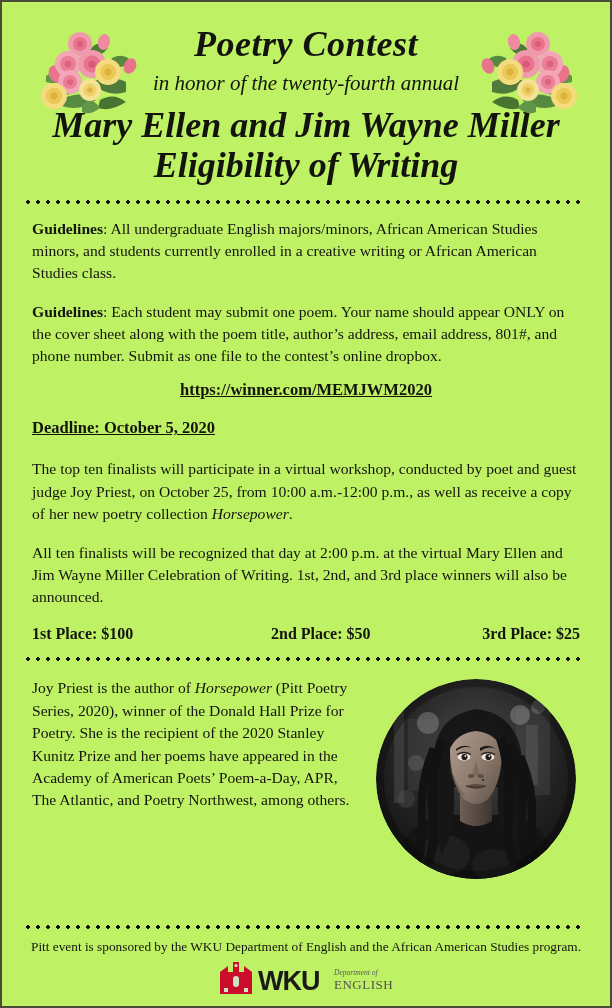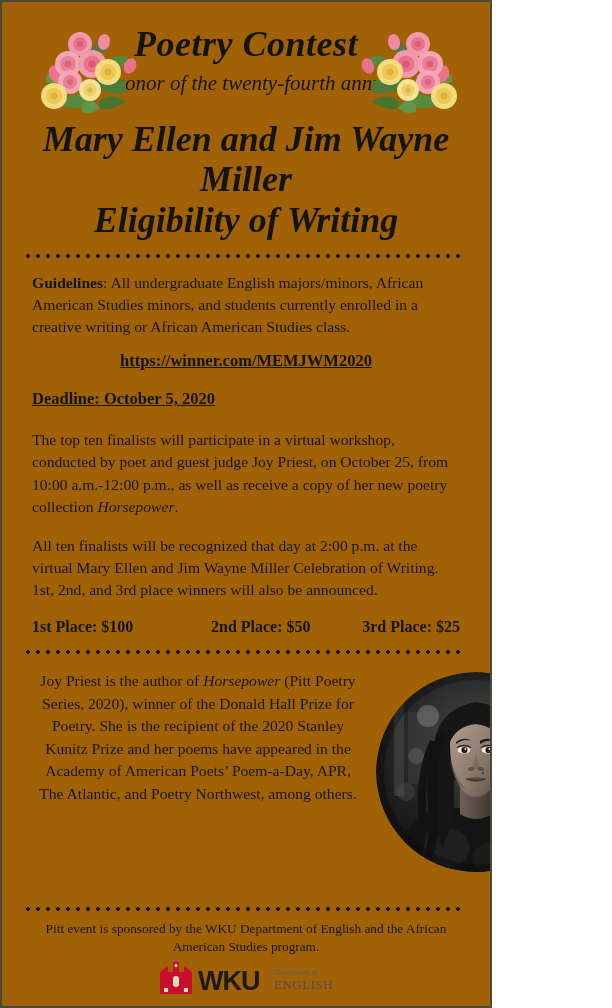--- a/index.html
+++ b/index.html
@@ -2,23 +2,23 @@
 <html><head>
 <meta charset="utf-8">
 <style>
   html, body {
     margin: 0;
     padding: 0;
     background: #ffffff;
   }
   #flyer {
     position: relative;
-    width: 492px;
+    width: 612px;
     height: 1008px;
-    background: #a16207;
+    background: #bef264;
     border: 2px solid #4a4a3c;
     box-sizing: border-box;
     overflow: hidden;
     font-family: "Liberation Serif", "DejaVu Serif", serif;
     color: #14140f;
   }
 
   
   .header {
     position: relative;
@@ -48,21 +48,21 @@
     font-style: italic;
     font-weight: normal;
     line-height: 1.1;
     margin: 8px 0 0 0;
   }
   .title-event {
     font-size: 36px;
     font-weight: bold;
     font-style: italic;
     line-height: 1.12;
-    margin: 24px 0 0 0;
+    margin: 10px 0 0 0;
     padding: 0 22px;
   }
   .title-event .line2 { display: block; }
 
   
   .dots {
     height: 4px;
     margin: 0 24px;
     background-image: radial-gradient(circle at 2px 2px, #14140f 1.7px, rgba(0,0,0,0) 1.9px);
     background-size: 10px 4px;
@@ -109,21 +109,20 @@
   .prizes .p2 { margin-left: 26px; }
 
   .dots.mid { margin-top: 14px; }
 
   
   .bio-row {
     display: flex;
     align-items: flex-start;
     padding: 0 30px;
     margin-top: 16px;
-    text-align: center;
   }
   .bio-text {
     flex: 0 0 332px;
     font-size: 15.6px;
     line-height: 1.44;
     padding-right: 12px;
   }
   .bio-text i { font-style: italic; }
   .photo {
     flex: 0 0 200px;
@@ -251,20 +250,21 @@
       <span class="line2">Eligibility of  Writing</span>
     </h2>
   </div>
 
   <div class="dots top"></div>
 
   <div class="body-wrap">
 
     <p class="para"><b>Guidelines</b><span>: All undergraduate English majors/minors, African American Studies minors, and students currently enrolled in a creative writing or African American Studies class.</span></p>
 
+    <p class="para"><b>Guidelines</b><span>: Each student may submit one poem. Your name should appear ONLY on the cover sheet along with the poem title, author’s address, email address, 801#, and phone number. Submit as one file to the contest’s online dropbox.</span></p>
 
     <div class="url-line">https://winner.com/MEMJWM2020</div>
 
     <div class="deadline-line">Deadline: October 5, 2020</div>
 
     <p class="para"><span>The top ten finalists will participate in a virtual workshop, conducted by poet and guest judge Joy Priest, on October 25, from 10:00 a.m.-12:00 p.m., as well as receive a copy of her new poetry collection </span><i>Horsepower</i><span>.</span></p>
 
     <p class="para">All ten finalists will be recognized that day at 2:00 p.m. at the virtual Mary Ellen and Jim Wayne Miller Celebration of Writing. 1st, 2nd, and 3rd place winners will also be announced.</p>
 
     <div class="prizes">

